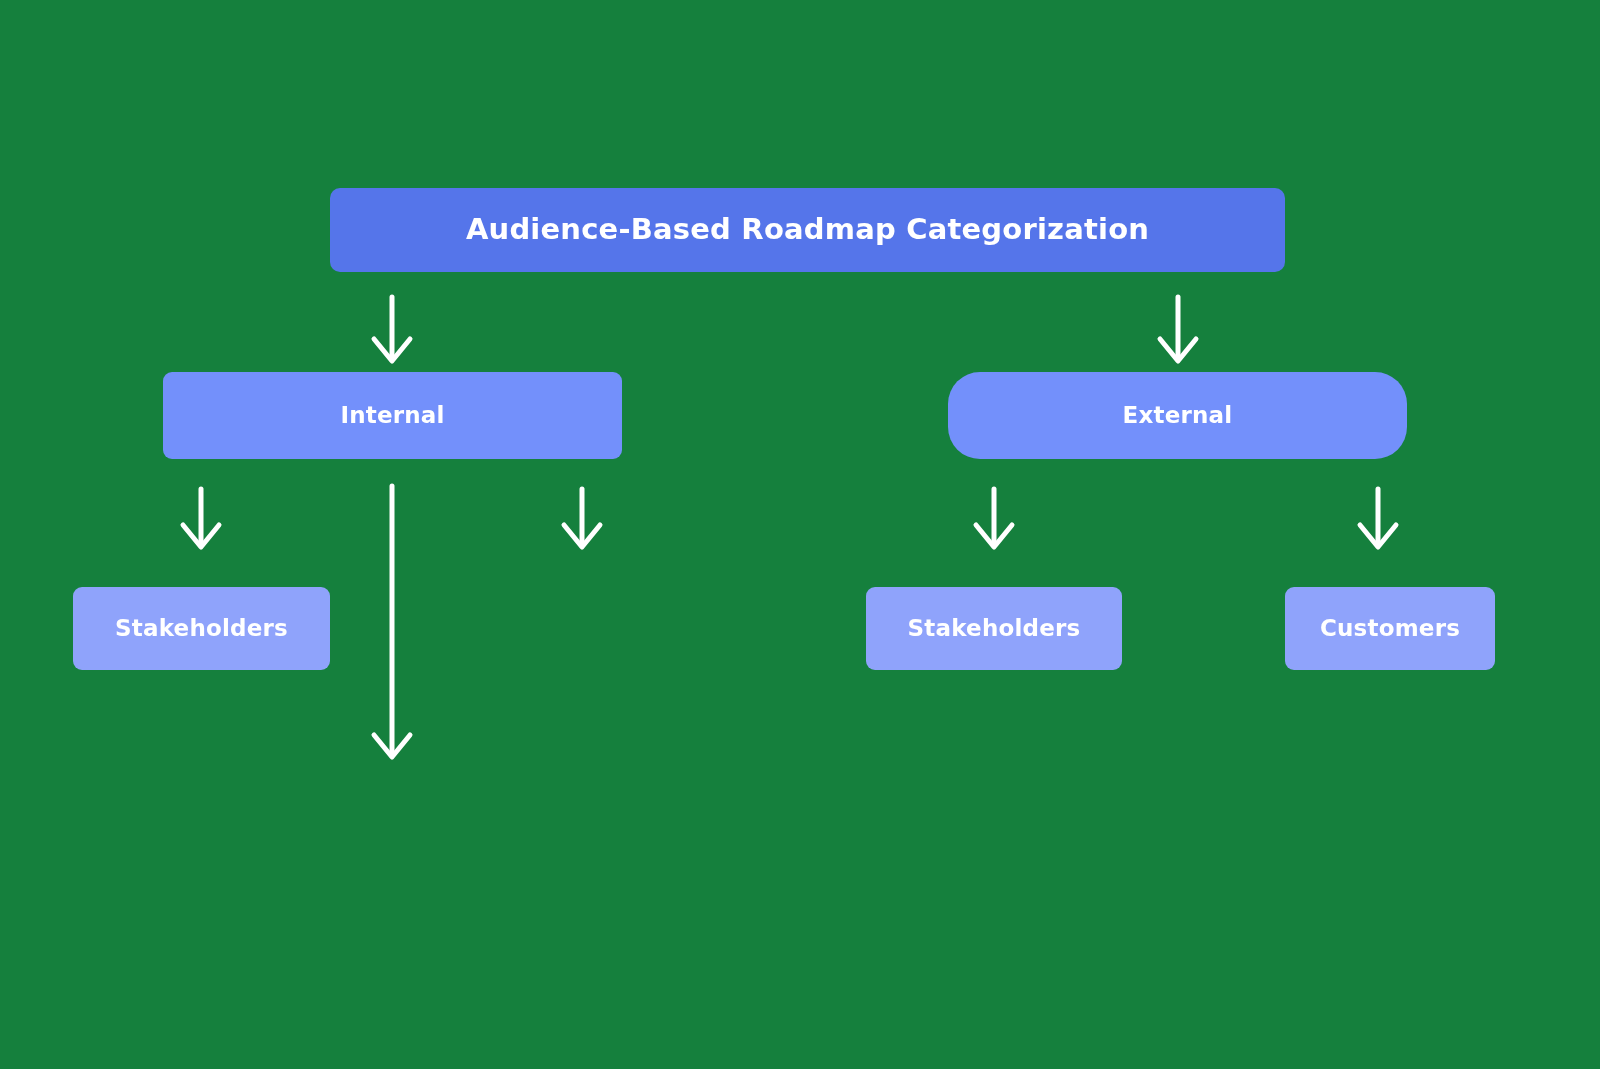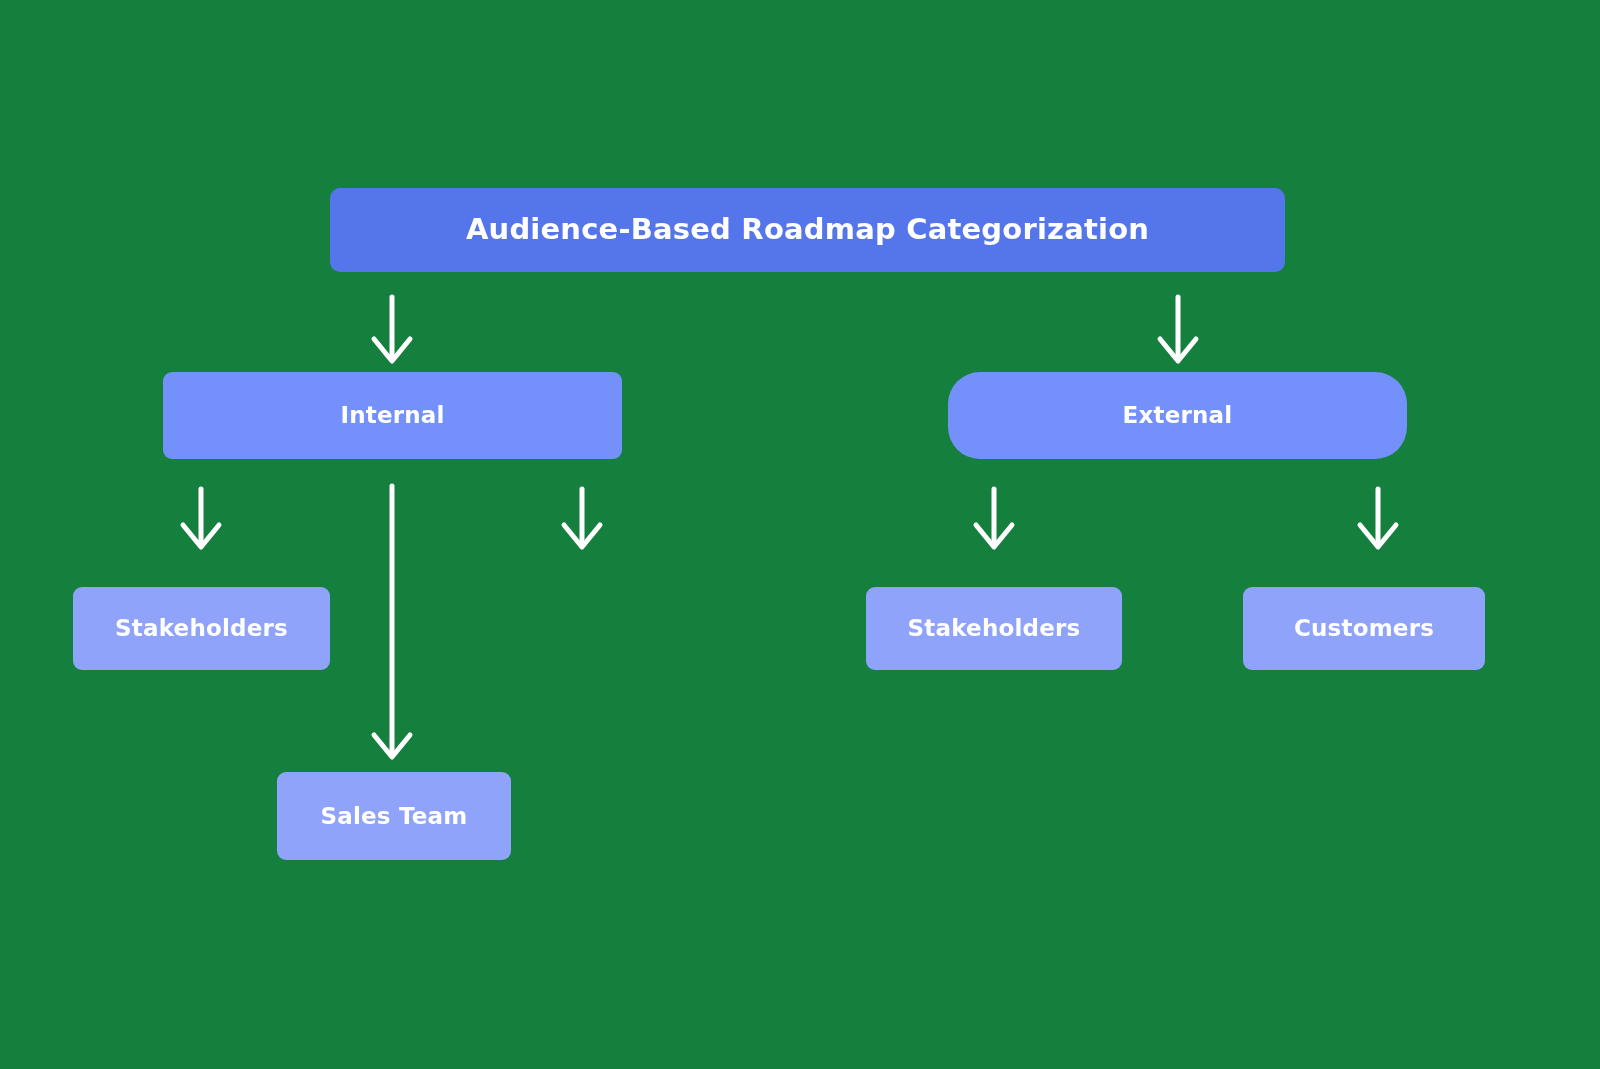--- a/index.html
+++ b/index.html
@@ -64,21 +64,21 @@
   .node-leaf {
     top: 562px;
     height: 83px;
     background: #8fa3fb;
     font-size: 23px;
     margin-top: 25px;
   }
   .leaf-internal-stakeholders { left: 73px;   width: 257px; }
   .leaf-coding-team          { left: 455px;  width: 255px; }
   .leaf-external-stakeholders{ left: 866px;  width: 256px; }
-  .leaf-customers            { left: 1243px; width: 242px; align-items: center; }
+  .leaf-customers            { left: 1285px; width: 210px; align-items: center; }
   .node-subleaf {
     left: 277px;
     top: 772px;
     width: 234px;
     height: 88px;
     background: #8fa3fb;
     font-size: 23px;
   }
 </style>
 </head>
@@ -145,17 +145,14 @@
 
 
   <div class="node node-leaf leaf-external-stakeholders">
     <span>Stakeholders</span>
   </div>
 
   <div class="node node-leaf leaf-customers">
     <span>Customers</span>
   </div>
 
-  <div class="node node-subleaf">
-    <span>Sales Team</span>
-  </div>
 
 </div>
 
 </body></html>

